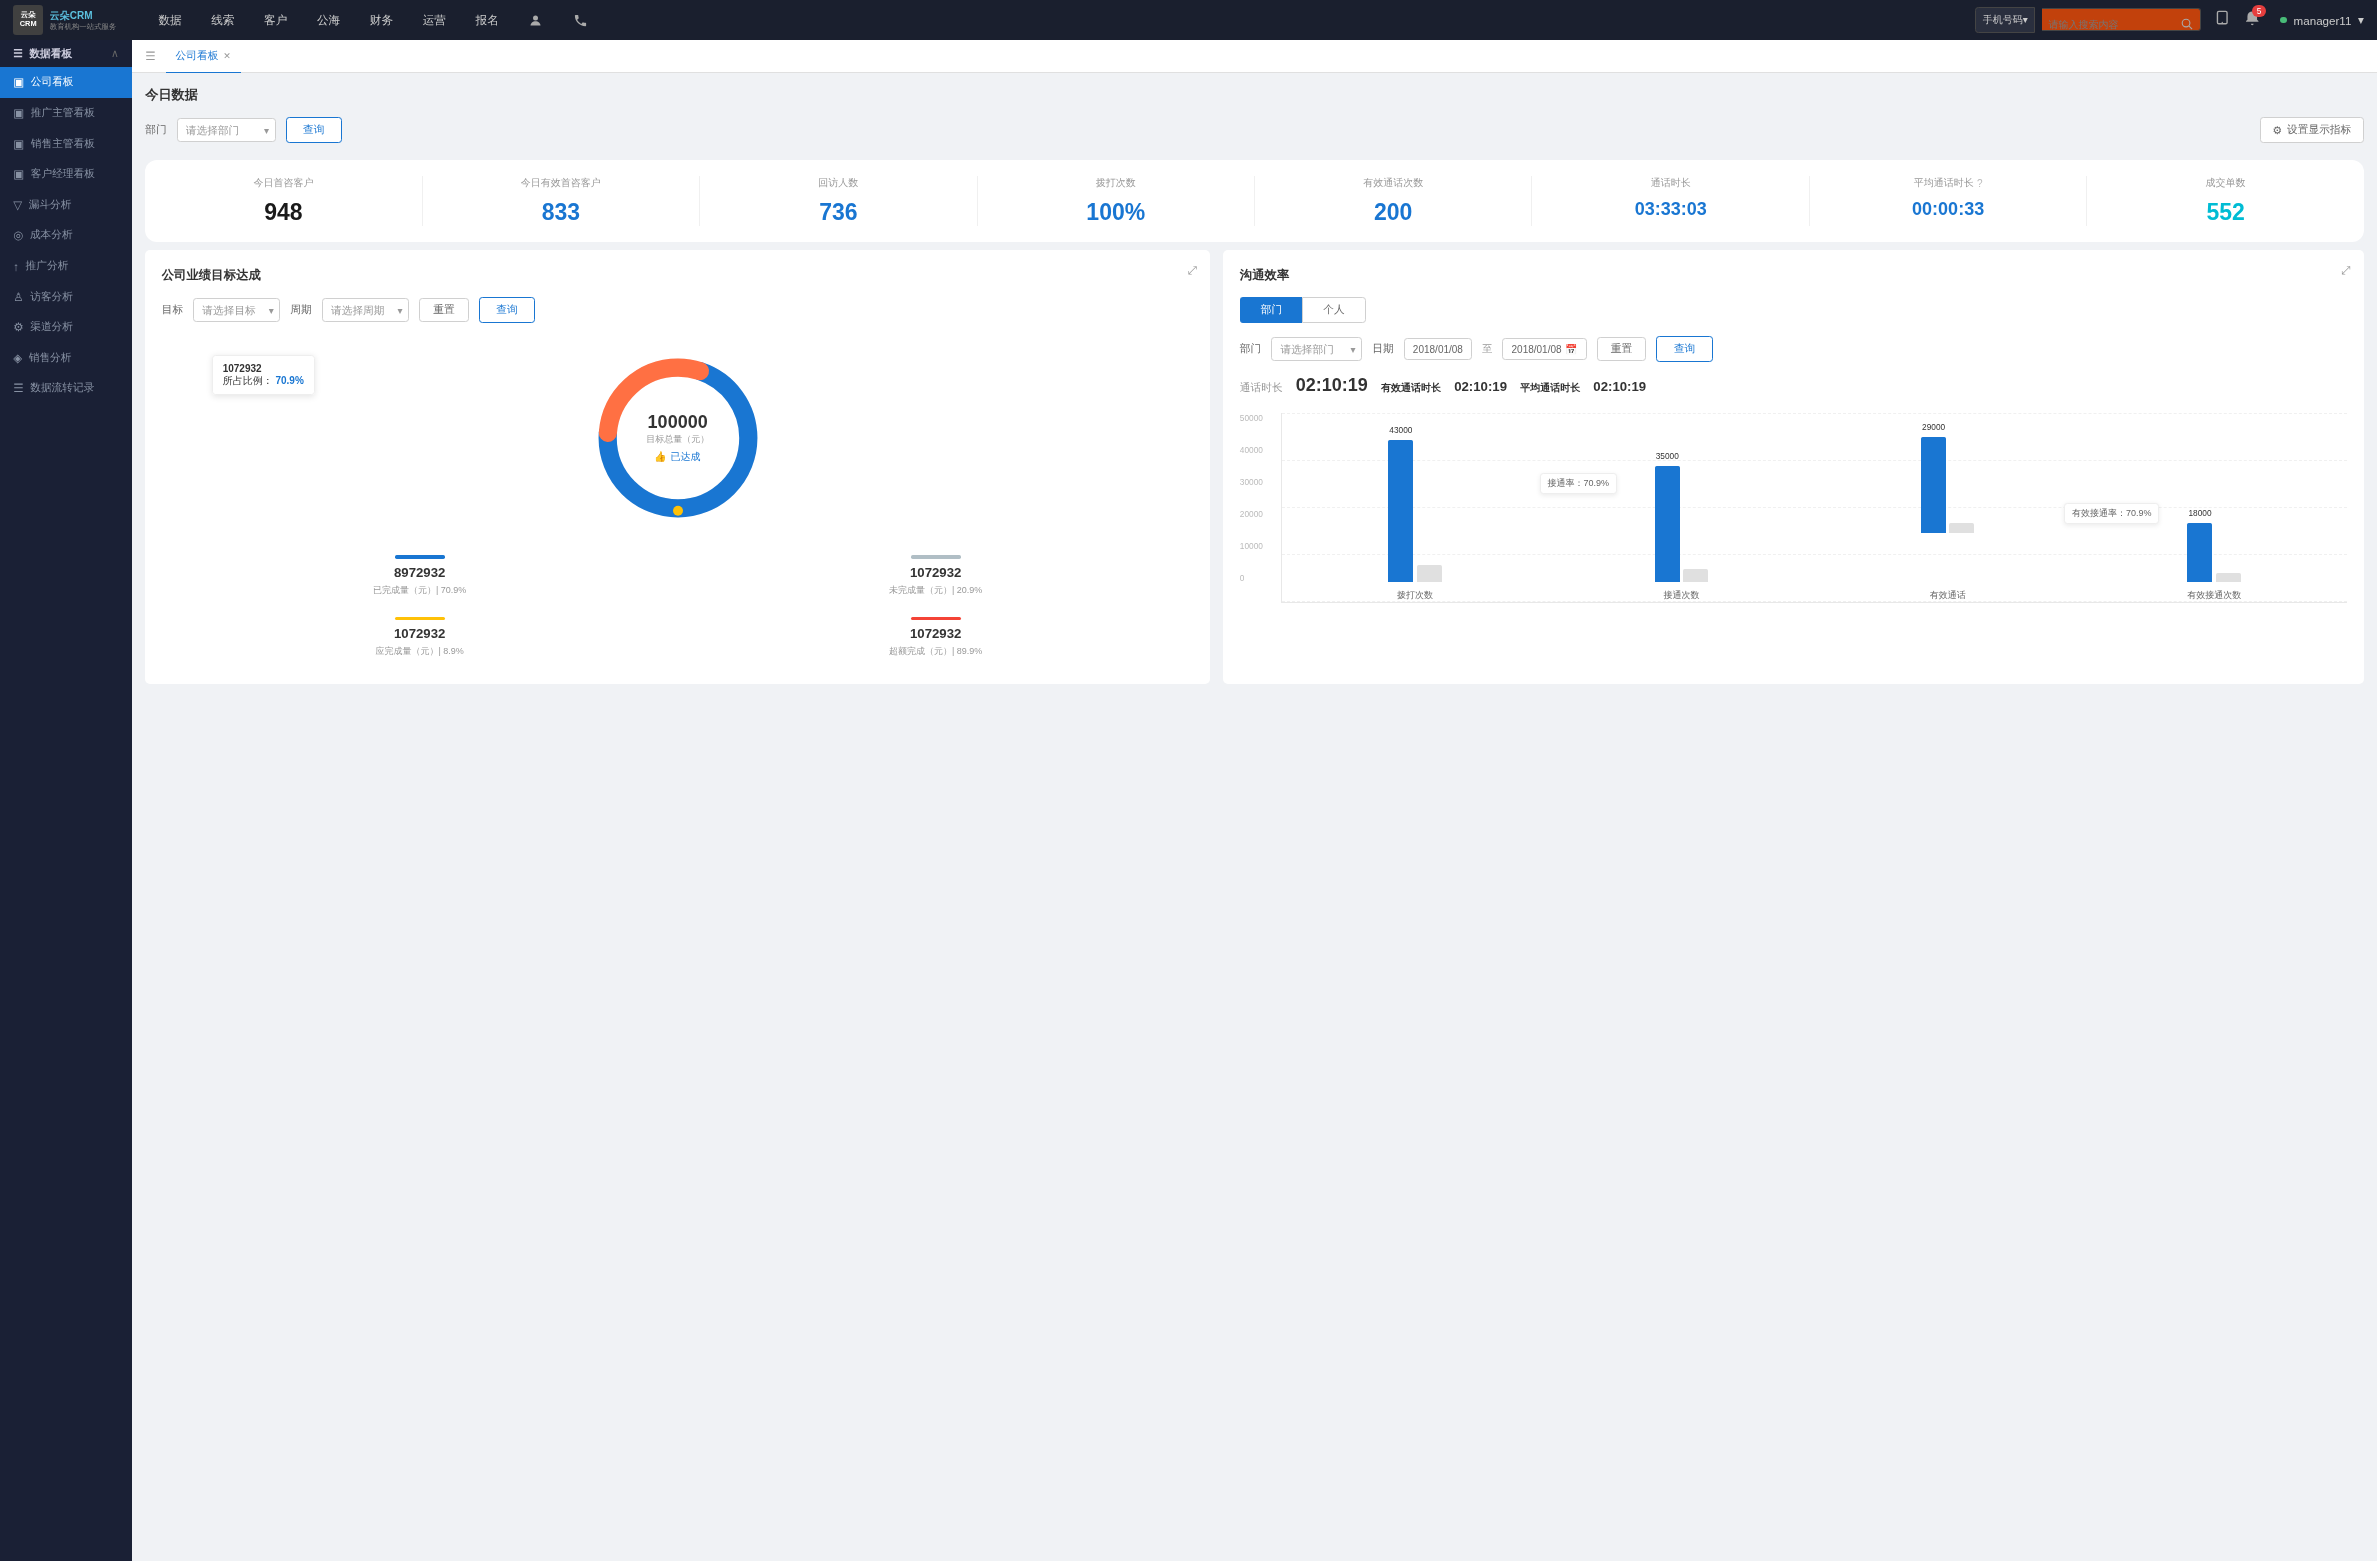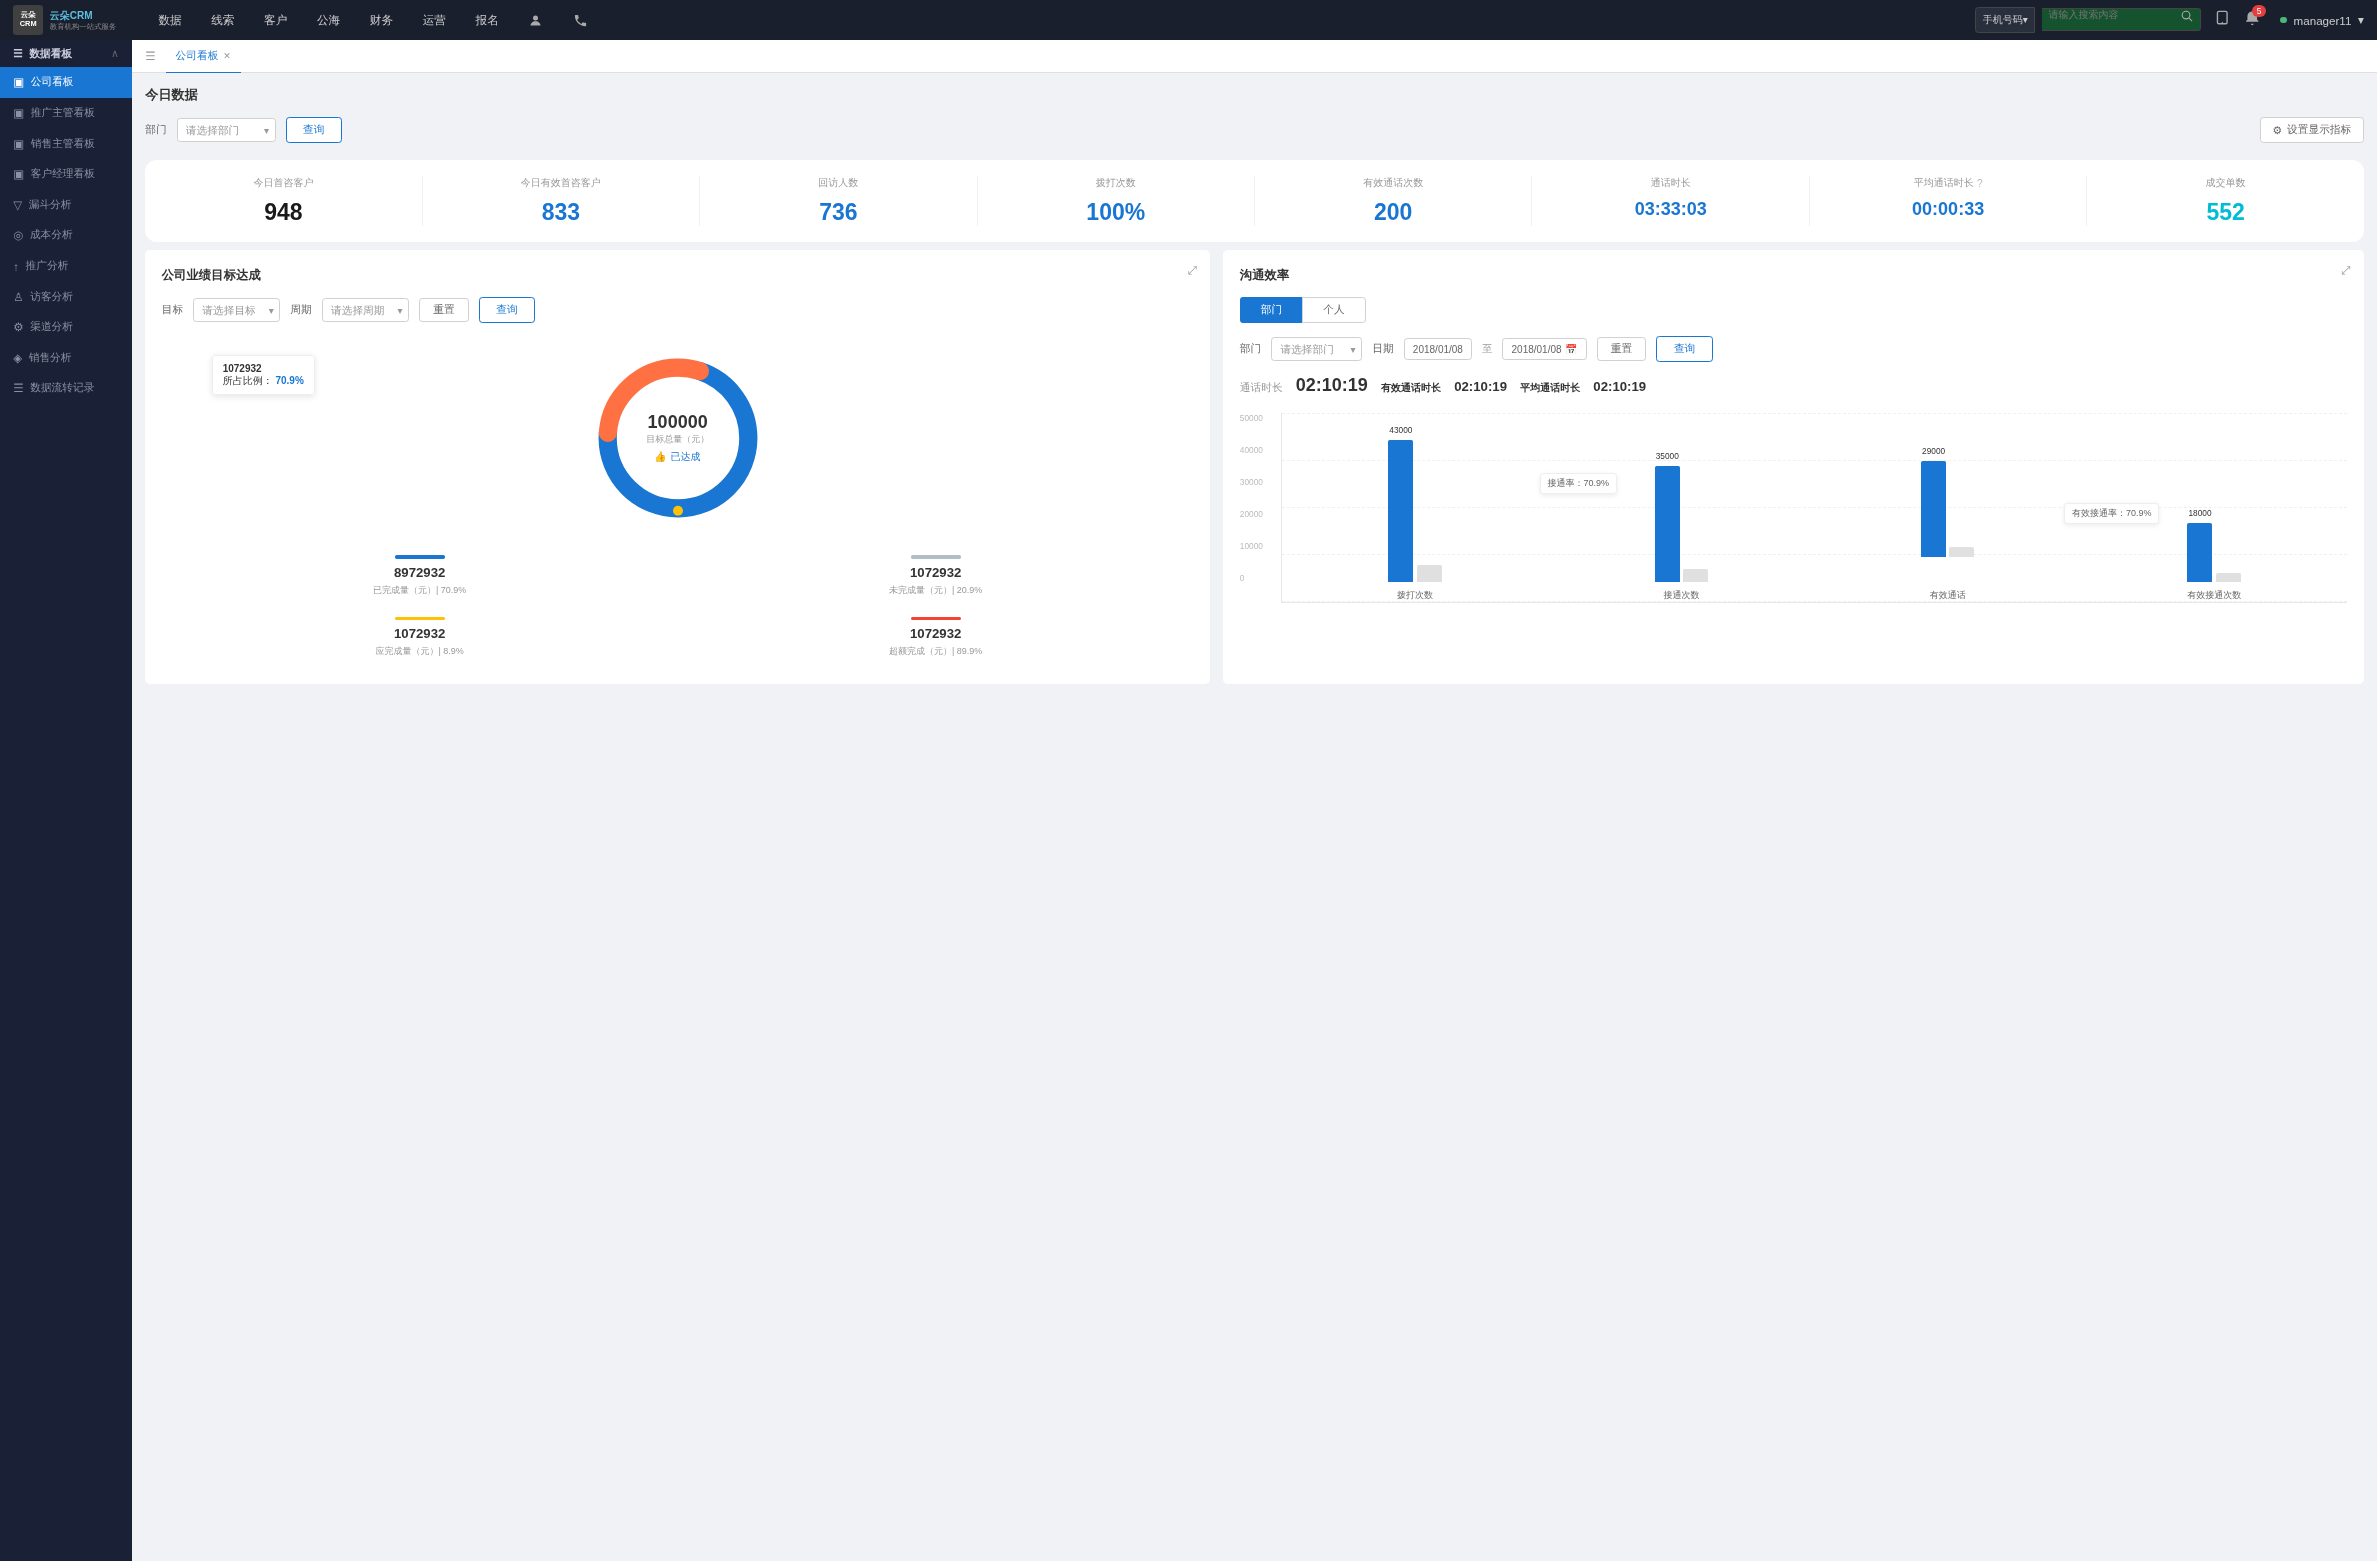--- a/index.html
+++ b/index.html
@@ -25,21 +25,21 @@
     }
     .nav-search {
       display: flex; align-items: center; gap: 6.6px; margin-left: auto;
     }
     .search-type {
       background: #2a2f3e; border: 0.8px solid #444; color: #ccc;
       padding: 3.3px 6.6px; border-radius: 3.3px 0 0 3.3px; font-size: 10px; cursor: pointer;
       height: 26.4px; display: flex; align-items: center; gap: 0;
     }
     .search-input-wrap {
-      display: flex; align-items: flex-start; background: #14532d;
+      display: flex; align-items: flex-end; background: #c2410c;
       border: 0.8px solid #444; border-left: none; border-radius: 0 3.3px 3.3px 0;
       height: 23px; padding: 0 6.6px;
     }
     .search-input-wrap input {
       background: transparent; border: none; color: #ccc; outline: none;
       width: 132px; font-size: 10px;
     }
     .nav-icons { display: flex; align-items: center; gap: 13.2px; margin-left: 13.2px; }
     .nav-icon-btn { color: #ccc; cursor: pointer; font-size: 15px; position: relative; }
     .badge {
@@ -557,21 +557,21 @@
                   <div style="display:flex;gap:3.3px;align-items:flex-end;">
                     <div style="position:relative;">
                       <div style="width:25px;height:116px;background:#1976d2;border-radius:1.7px 1.7px 0 0;"></div>
                       <div style="position:absolute;top:-15px;left:50%;transform:translateX(-50%);font-size:8.3px;color:#333;white-space:nowrap;">35000</div>
                     </div>
                     <div style="width:25px;height:13.2px;background:#e0e0e0;border-radius:1.7px 1.7px 0 0;"></div>
                   </div>
                   <div style="position:absolute;bottom:0;font-size:9px;color:#666;">接通次数</div>
                 </div>
 
-                <div style="flex:1;display:flex;flex-direction:column;align-items:center;justify-content:center;padding-bottom:20px;position:relative;height:165px;">
+                <div style="flex:1;display:flex;flex-direction:column;align-items:center;justify-content:flex-start;padding-bottom:20px;position:relative;height:165px;">
                   <div style="display:flex;gap:3.3px;align-items:flex-end;">
                     <div style="position:relative;">
                       <div style="width:25px;height:96px;background:#1976d2;border-radius:1.7px 1.7px 0 0;"></div>
                       <div style="position:absolute;top:-15px;left:50%;transform:translateX(-50%);font-size:8.3px;color:#333;white-space:nowrap;">29000</div>
                     </div>
                     <div style="width:25px;height:10px;background:#e0e0e0;border-radius:1.7px 1.7px 0 0;"></div>
                   </div>
                   <div style="position:absolute;bottom:0;font-size:9px;color:#666;">有效通话</div>
                 </div>
 

